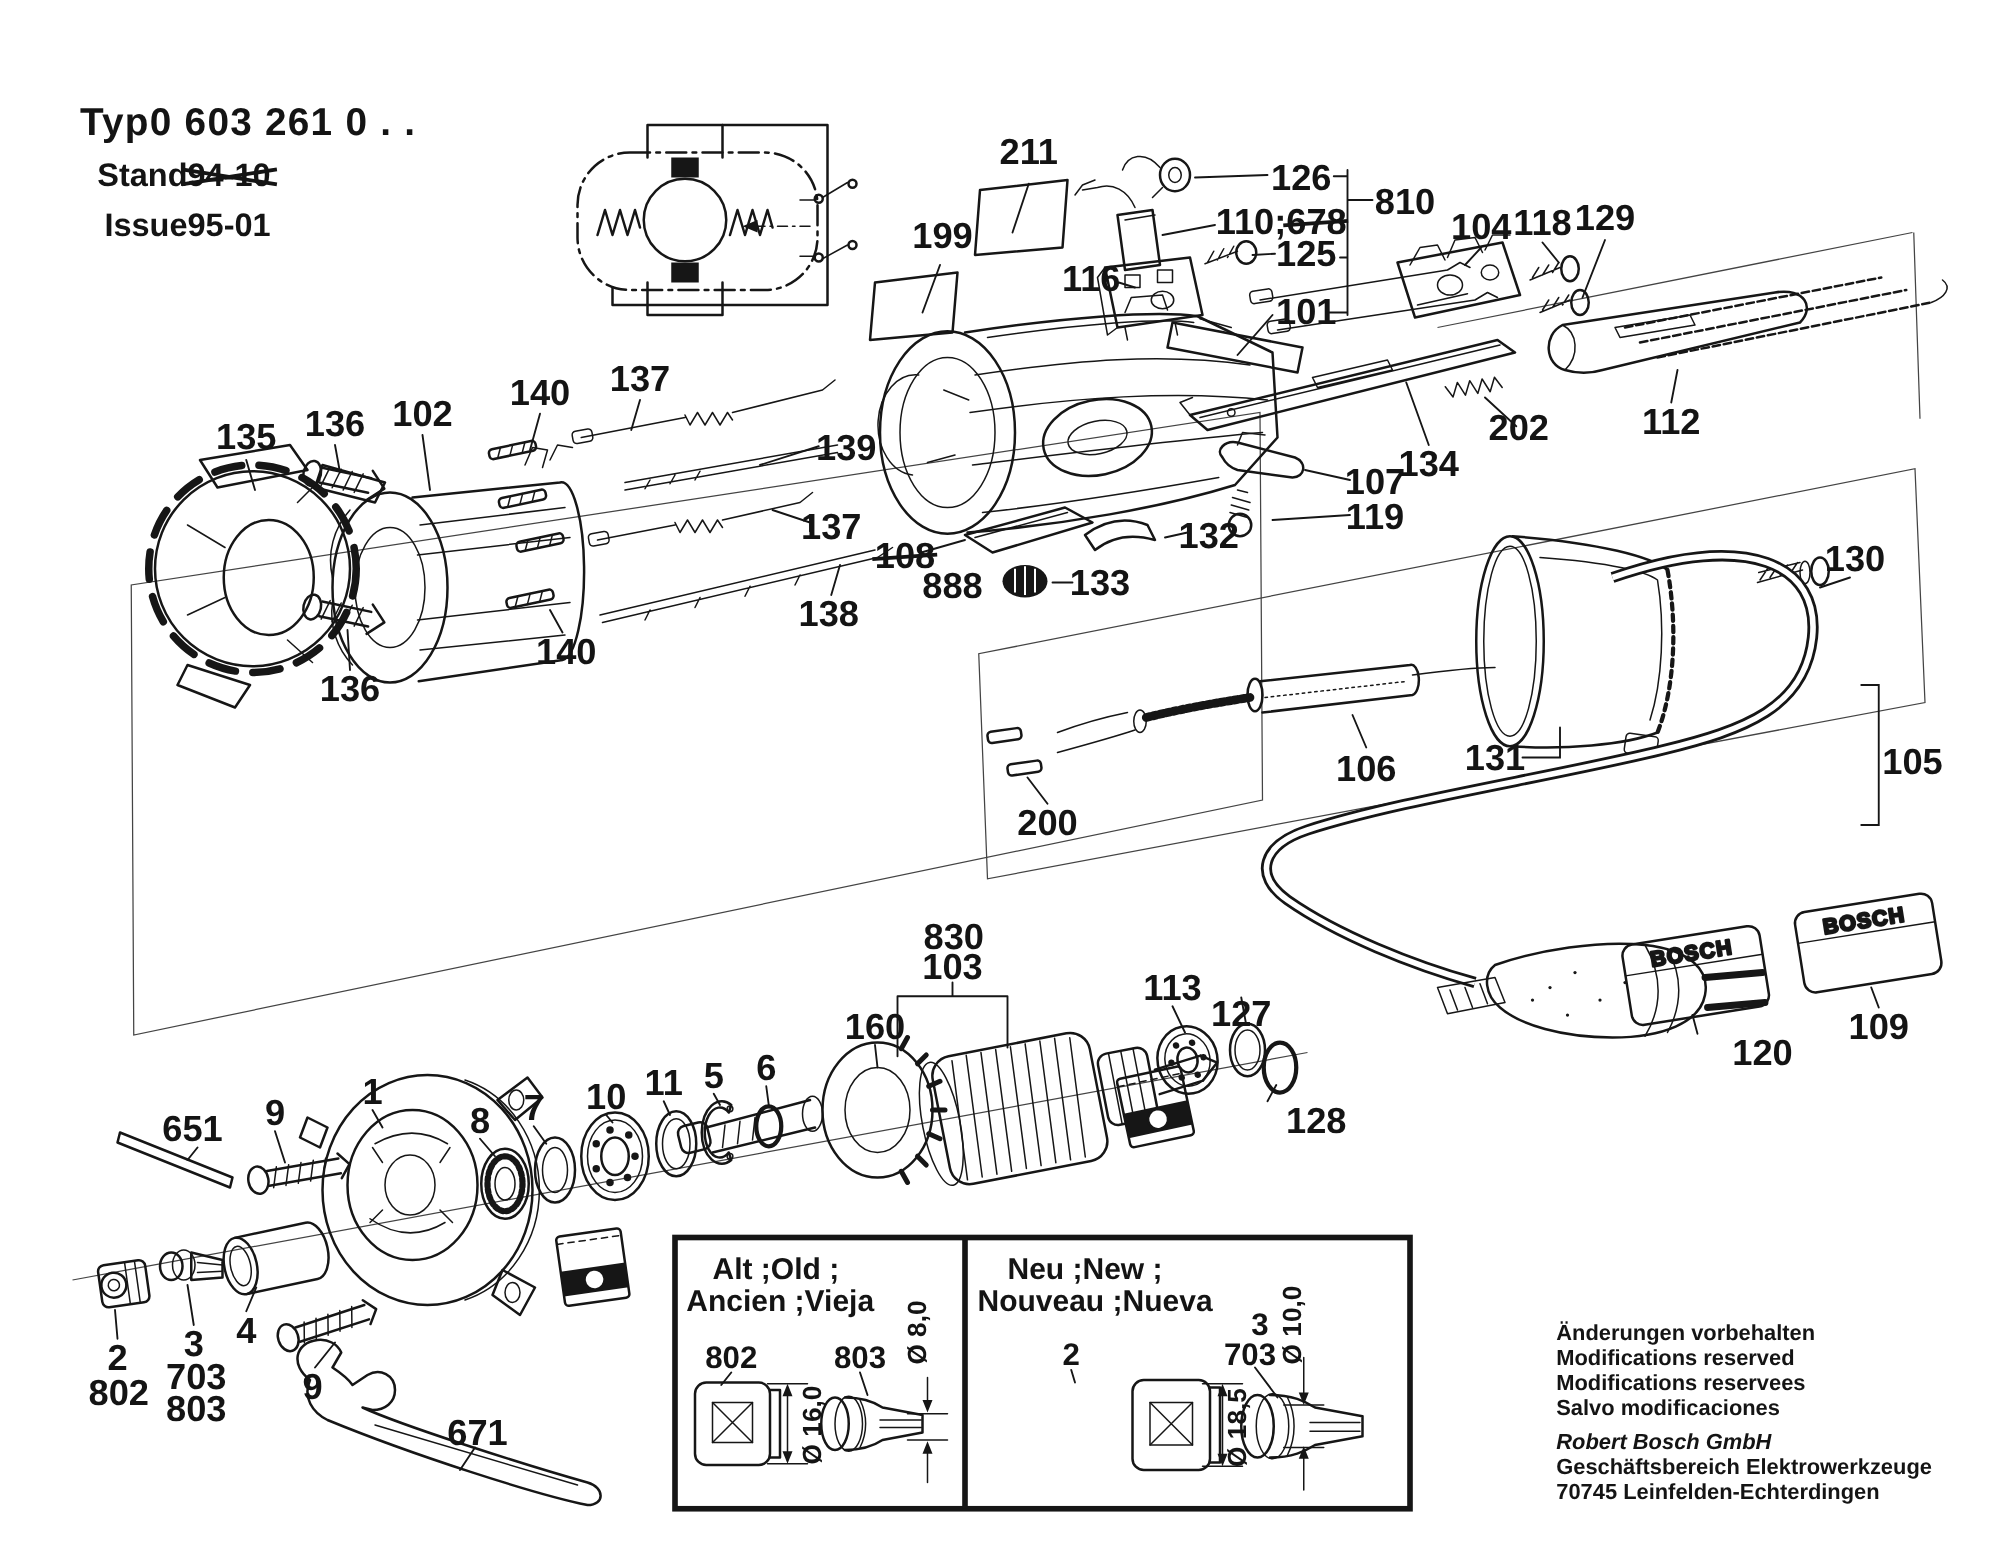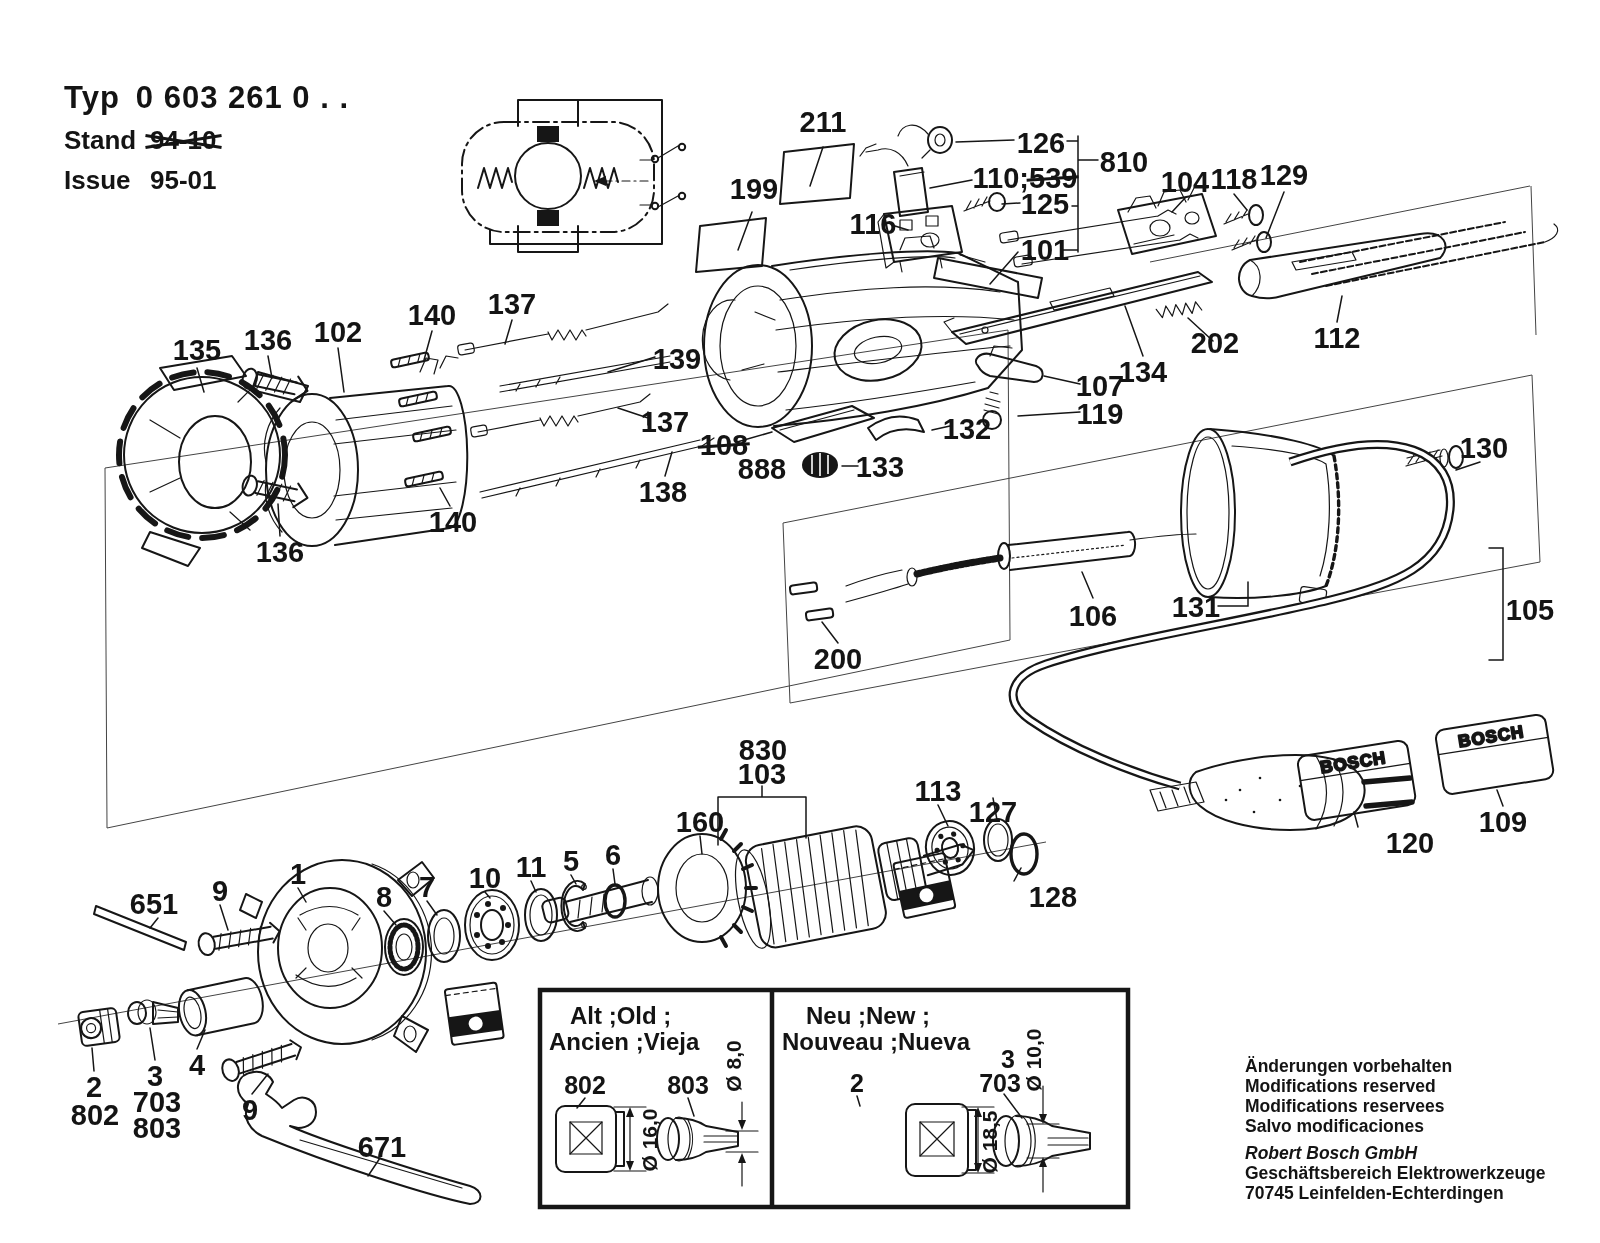--- a/index.html
+++ b/index.html
@@ -14,22 +14,22 @@
   .pl{stroke:#444;fill:none;stroke-width:1;}
   .svh{font:bold 25px "Liberation Sans",sans-serif;fill:#141414;}
   .svd{font:bold 21px "Liberation Sans",sans-serif;fill:#141414;}
   .svb{font:bold 17px "Liberation Sans",sans-serif;fill:#141414;letter-spacing:1px;}
   .plabel{position:absolute;transform:translateX(-50%);font:bold 29px/1.02 "Liberation Sans",sans-serif;
           color:#141414;white-space:nowrap;}
   .strike{position:relative;}
   .strike::after{content:'';position:absolute;left:-2px;right:-2px;top:46%;height:3px;background:#141414;transform:rotate(-4deg);}
   .hdr{position:absolute;left:64px;top:80px;}
   .typ-row{font:bold 31px "Liberation Sans",sans-serif;letter-spacing:1px;}
-  .typ-row .tv{margin-left:16px;}
-  .meta-row{font:bold 26px "Liberation Sans",sans-serif;margin-top:9px;display:flex;}
+  .typ-row .tv{}
+  .meta-row{font:bold 26px "Liberation Sans",sans-serif;margin-top:9px;display:flex;text-align:right;}
   .meta-row .ml{width:86px;}
   .xstrike{position:relative;display:inline-block;}
   .xstrike::before,.xstrike::after{content:'';position:absolute;left:-8%;right:-8%;top:48%;height:3px;background:#141414;}
   .xstrike::before{transform:rotate(9deg);}
   .xstrike::after{transform:rotate(-9deg);}
   .footer{position:absolute;left:1245px;top:1056px;font:bold 17.5px/20px "Liberation Sans",sans-serif;}
   .footer .gap{margin-top:7px;font-style:italic;}
   .inset-h{position:absolute;font:bold 24px/26px "Liberation Sans",sans-serif;white-space:nowrap;}
 </style>
 </head>
@@ -506,21 +506,21 @@
 
 <div class="inset-h" style="left:570px;top:1003px;">Alt ;Old ;</div>
 <div class="inset-h" style="left:549px;top:1029px;">Ancien ;Vieja</div>
 <div class="inset-h" style="left:806px;top:1003px;">Neu ;New ;</div>
 <div class="inset-h" style="left:782px;top:1029px;text-align:center;">Nouveau ;Nueva</div>
 
 <div id="labels">
       <div class="plabel" style="left: 823px; top: 108px;">211</div>
       <div class="plabel" style="left: 754px; top: 175px;">199</div>
       <div class="plabel" style="left: 1041px; top: 129px;">126</div>
-      <div class="plabel" style="left: 1025px; top: 164px;">110;<span class="strike">539</span></div>
+      <div class="plabel" style="left: 1025px; top: 164px;">110;<span class="strike">678</span></div>
       <div class="plabel" style="left: 1045px; top: 190px;">125</div>
       <div class="plabel" style="left: 1124px; top: 148px;">810</div>
       <div class="plabel" style="left: 873px; top: 210px;">116</div>
       <div class="plabel" style="left: 1045px; top: 236px;">101</div>
       <div class="plabel" style="left: 1185px; top: 168px;">104</div>
       <div class="plabel" style="left: 1234px; top: 165px;">118</div>
       <div class="plabel" style="left: 1284px; top: 161px;">129</div>
       <div class="plabel" style="left: 1337px; top: 324px;">112</div>
       <div class="plabel" style="left: 1143px; top: 358px;">134</div>
       <div class="plabel" style="left: 1215px; top: 329px;">202</div>

